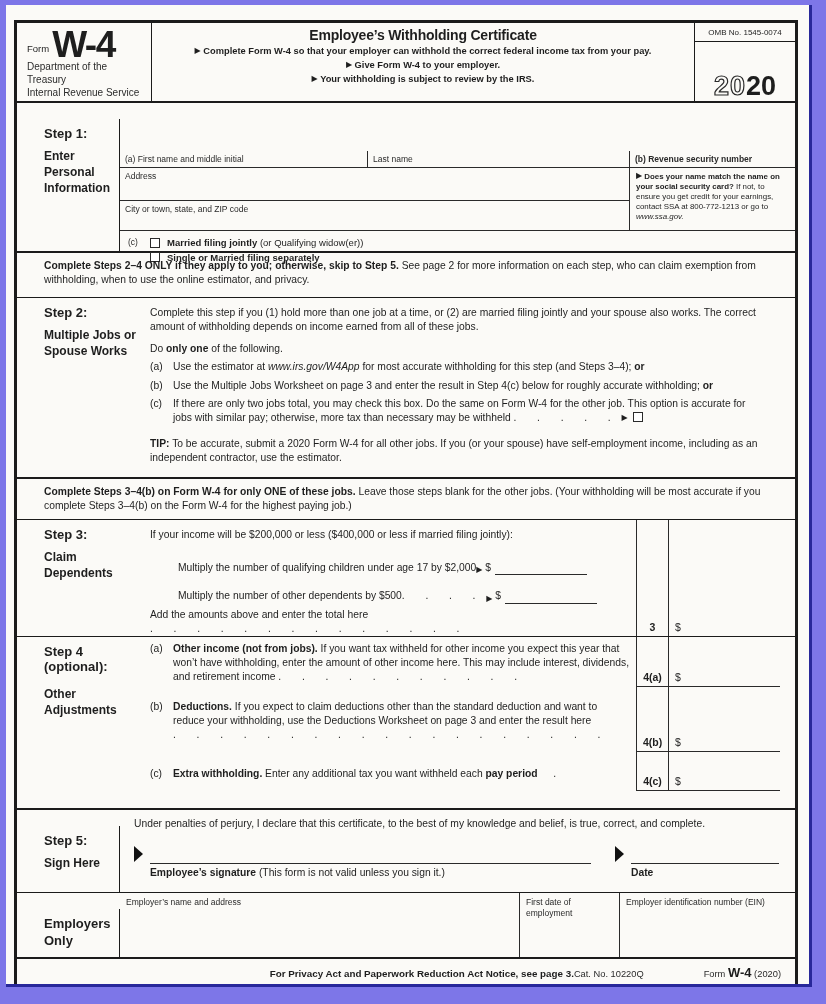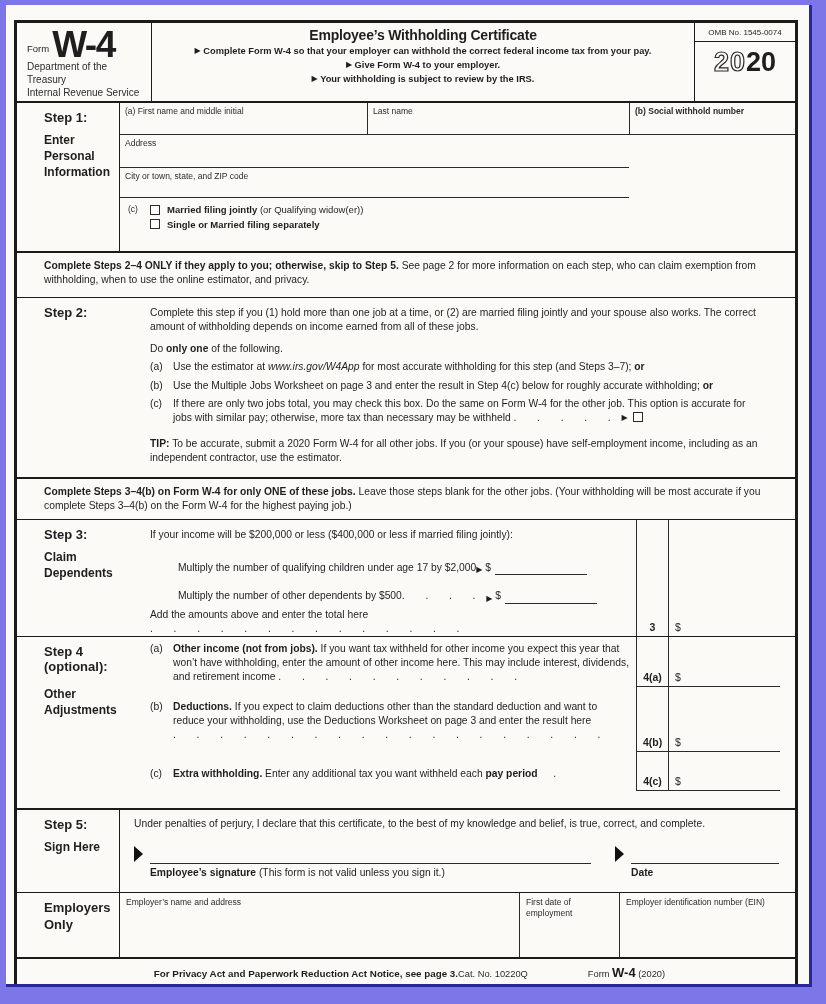--- a/index.html
+++ b/index.html
@@ -35,36 +35,36 @@
   
   .hdr { height: 80px; border-bottom: 2.5px solid #1b1b1b; display: flex; }
   .hdr-left { width: 135px; border-right: 1.5px solid #1b1b1b; padding: 2px 4px 3px 10px; display: flex; flex-direction: column; }
   .formline { display: flex; align-items: flex-end; margin-top: 4px; }
   .form-word { font-size: 9.5px; margin-bottom: 6px; }
   .w4-big { font-size: 37px; font-weight: bold; letter-spacing: -1.5px; line-height: 0.85; margin-left: 3px; }
   .agency { margin-top: auto; font-size: 10px; line-height: 1.3; color: #2c2c2c; }
   .hdr-center { flex: 1; text-align: center; padding-top: 4px; }
   .form-title { font-size: 14px; font-weight: bold; letter-spacing: -0.2px; }
   .bullets { font-size: 9.3px; font-weight: bold; line-height: 1.5; margin-top: 2px; }
-  .hdr-right { width: 101px; border-left: 1.5px solid #1b1b1b; display: flex; flex-direction: column; }
+  .hdr-right { width: 101px; border-left: 1.5px solid #1b1b1b; display: flex; flex-direction: column; gap: 24px; }
   .omb { font-size: 8px; text-align: center; padding: 5px 2px 4px; border-bottom: 1.5px solid #1b1b1b; }
   .year { text-align: center; font-size: 27px; font-weight: bold; margin-top: 5px; }
   .yr-outline { color: transparent; -webkit-text-stroke: 1.2px #2a2a2a; letter-spacing: 1px; }
 
   
   .sec { display: flex; }
   .col-label { width: 103px; flex-shrink: 0; padding: 7px 2px 4px 27px; }
   .col-label.wide { width: 133px; }
-  .col-label.bordered { border-right: 1.5px solid #1b1b1b; }
+  .col-label.bordered { border-right: 1.5px solid #1b1b1b; margin-top: 16px; }
   .step-title { font-size: 13px; font-weight: bold; margin-bottom: 7px; }
   .step-sub { font-size: 12px; font-weight: bold; line-height: 1.35; }
 
   
   .sec-step1 { height: 150px; border-bottom: 2.5px solid #1b1b1b; }
-  .s1-fields { flex: 1; display: flex; flex-direction: column; }
+  .s1-fields { flex: 1; display: flex; flex-direction: column; margin-top: 48px; }
   .cell { border-bottom: 1px solid #2a2a2a; font-size: 8.5px; padding: 3px 5px; color: #2a2a2a; }
   .s1-r1 { height: 32px; display: flex; }
   .c-first { width: 247px; }
   .c-last  { width: 262px; border-left: 1px solid #2a2a2a; }
   .c-ssn   { flex: 1; border-left: 1px solid #2a2a2a; font-weight: bold; }
   .s1-mid { display: flex; }
   .s1-mid-left { width: 509px; display: flex; flex-direction: column; }
   .c-addr { height: 33px; }
   .c-city { height: 30px; }
   .ssn-note { flex: 1; border-left: 1px solid #2a2a2a; border-bottom: 1px solid #2a2a2a; padding: 3px 5px 2px 6px; font-size: 7.9px; line-height: 1.25; }
@@ -117,21 +117,21 @@
   .sig-gap { width: 24px; flex-shrink: 0; }
 
   
   .sec-emp { height: 66px; border-bottom: 2px solid #1b1b1b; }
   .e-cell { font-size: 8.5px; padding: 4px 6px; color: #2a2a2a; line-height: 1.35; }
   .e-name { flex: 1; }
   .e-date { width: 100px; border-left: 1px solid #2a2a2a; }
   .e-ein  { width: 176px; border-left: 1px solid #2a2a2a; }
 
   
-  .ftr { display: flex; justify-content: center; align-items: baseline; padding: 6px 20px 0 27px; }
+  .ftr { display: flex; justify-content: flex-end; align-items: baseline; padding: 6px 14px 0 27px; }
   .ftr-privacy { font-size: 9.8px; font-weight: bold; }
   .ftr-cat { font-size: 9.3px; color: #2a2a2a; margin-right: 60px; }
   .ftr-form { font-size: 9.3px; color: #2a2a2a; }
   .ftr-w4 { font-size: 13px; font-weight: bold; color: #1b1b1b; }
 </style>
 </head>
 <body>
 
 <div class="page">
   <div class="form-frame">
@@ -165,26 +165,29 @@
 
     <div class="sec sec-step1">
       <div class="col-label bordered">
         <div class="step-title">Step 1:</div>
         <div class="step-sub">Enter Personal Information</div>
       </div>
       <div class="s1-fields">
         <div class="s1-r1">
           <div class="cell c-first">(a)   First name and middle initial</div>
           <div class="cell c-last">Last name</div>
-          <div class="cell c-ssn">(b)   Social withhold number</div>
+          <div class="cell c-ssn">(b)   Revenue security number</div>
         </div>
         <div class="s1-mid">
           <div class="s1-mid-left">
             <div class="cell c-addr">Address</div>
             <div class="cell c-city">City or town, state, and ZIP code</div>
+          </div>
+          <div class="ssn-note">
+            <b><span class="arrglyph">▶</span><span> Does your name match the name on your social security card?</span></b><span> If not, to ensure you get credit for your earnings, contact SSA at 800-772-1213 or go to </span><i>www.ssa.gov.</i>
           </div>
         </div>
         <div class="s1-c">
           <div class="c-prefix">(c)</div>
           <div class="cb-col">
             <div class="cb-row">
               <span class="cb"></span>
               <span><b>Married filing jointly</b><span> (or Qualifying widow(er))</span></span>
             </div>
             <div class="cb-row">
@@ -196,27 +199,28 @@
       </div>
     </div>
 
     <div class="note note1">
       <b>Complete Steps 2–4 ONLY if they apply to you; otherwise, skip to Step 5.</b><span> See page 2 for more information on each step, who can claim exemption from withholding, when to use the online estimator, and privacy.</span>
     </div>
 
     <div class="sec sec-step2">
       <div class="col-label wide">
         <div class="step-title">Step 2:</div>
+        <div class="step-sub">Multiple Jobs or Spouse Works</div>
       </div>
       <div class="s2-content">
         <div>Complete this step if you (1) hold more than one job at a time, or (2) are married filing jointly and your spouse also works. The correct amount of withholding depends on income earned from all of these jobs.</div>
         <div class="doonly"><span>Do </span><b>only one</b><span> of the following.</span></div>
         <div class="item">
           <span class="ipfx">(a)</span>
-          <span class="itext"><span>Use the estimator at </span><i>www.irs.gov/W4App</i><span> for most accurate withholding for this step (and Steps 3–7); </span><b>or</b></span>
+          <span class="itext"><span>Use the estimator at </span><i>www.irs.gov/W4App</i><span> for most accurate withholding for this step (and Steps 3–4); </span><b>or</b></span>
         </div>
         <div class="item">
           <span class="ipfx">(b)</span>
           <span class="itext"><span>Use the Multiple Jobs Worksheet on page 3 and enter the result in Step 4(c) below for roughly accurate withholding; </span><b>or</b></span>
         </div>
         <div class="item">
           <span class="ipfx">(c)</span>
           <span class="itext"><span>If there are only two jobs total, you may check this box. Do the same on Form W-4 for the other job. This option is accurate for jobs with similar pay; otherwise, more tax than necessary may be withheld </span><span class="dots">.  .  .  .  .</span>&nbsp;&nbsp;<span class="arrglyph">▶</span><span class="cb-inline"></span></span>
         </div>
         <div class="tip"><b>TIP:</b><span> To be accurate, submit a 2020 Form W-4 for all other jobs. If you (or your spouse) have self-employment income, including as an independent contractor, use the estimator.</span></div>

